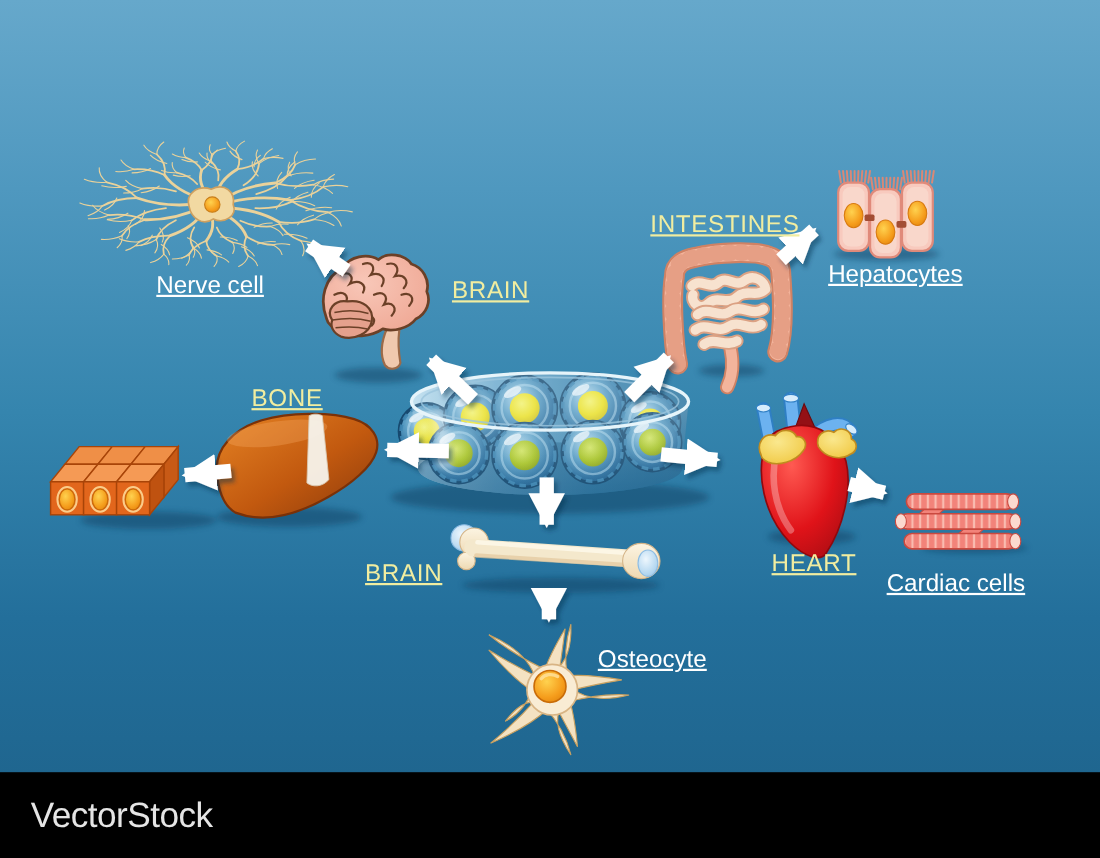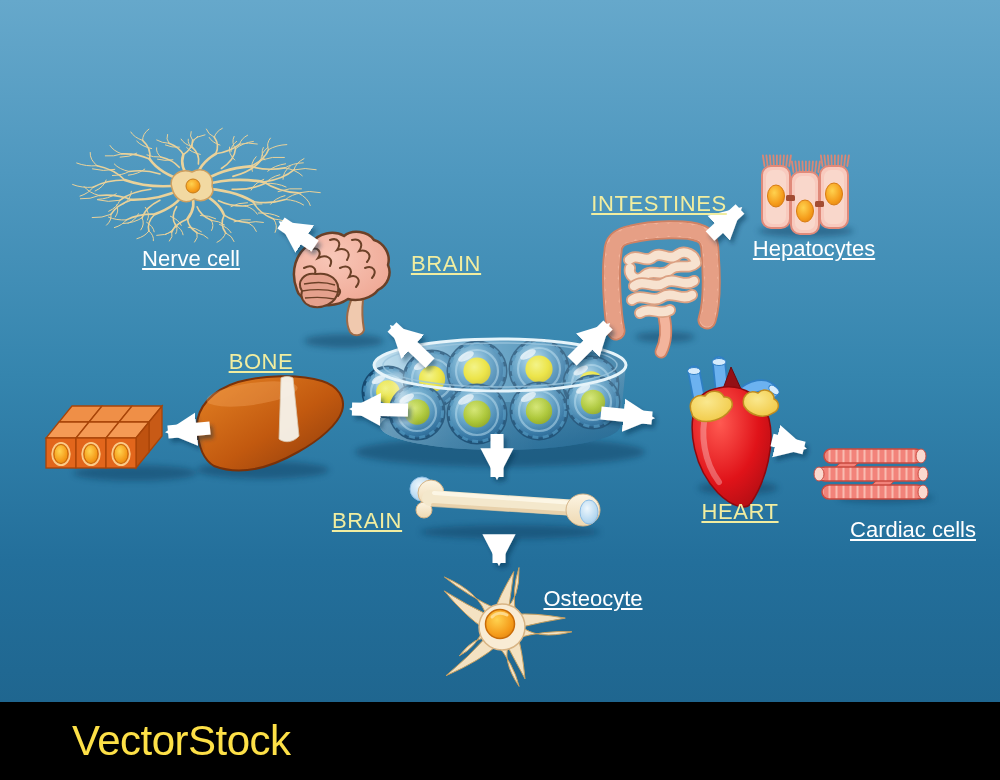--- a/index.html
+++ b/index.html
@@ -8,21 +8,21 @@
     font-family:"Liberation Sans",sans-serif;}
   .title{position:absolute;top:48px;left:0;width:100%;text-align:center;
     font-size:56px;color:#ffffff;font-weight:400;letter-spacing:1px;}
   svg.art{position:absolute;left:0;top:0;}
   .lbl{position:absolute;transform:translateX(-50%);white-space:nowrap;}
   .organ{color:#f1eda0;font-size:22px;letter-spacing:.6px;text-decoration:underline;}
   .cell{color:#ffffff;font-size:22px;text-decoration:underline;}
   .footer{position:absolute;left:0;bottom:0;width:100%;height:78px;background:#000000;
     display:flex;align-items:center;justify-content:space-between;
     padding:0 28px;box-sizing:border-box;}
-  .logo{color:#fde047;font-size:42px;letter-spacing:-.5px;margin-left:44px;}
+  .logo{color:#e5e5e5;font-size:32px;letter-spacing:-.5px;}
   .wm{color:#ffffff;font-size:25px;}
 </style>
 </head>
 <body>
 
 <div class="canvas">
 
   <svg id="art" class="art" width="1000" height="780" viewBox="0 0 1000 780">
     <defs>
       <filter id="soft" x="-60%" y="-60%" width="220%" height="220%">
@@ -529,20 +529,20 @@
     </g>
   </svg>
 
 
   <div class="lbl cell" style="left:191px;top:246px">Nerve cell</div>
   <div class="lbl organ" style="left:446px;top:251px">BRAIN</div>
   <div class="lbl organ" style="left:659px;top:191px">INTESTINES</div>
   <div class="lbl cell" style="left:814px;top:236px">Hepatocytes</div>
   <div class="lbl organ" style="left:261px;top:349px">BONE</div>
   <div class="lbl organ" style="left:740px;top:499px">HEART</div>
-  <div class="lbl cell" style="left:913px;top:517px">Cardiac cells</div>
+  <div class="lbl cell" style="left:869px;top:517px">Cardiac cells</div>
   <div class="lbl organ" style="left:367px;top:508px">BRAIN</div>
   <div class="lbl cell" style="left:593px;top:586px">Osteocyte</div>
 
   <div class="footer">
     <span class="logo">VectorStock</span>
   </div>
 </div>
 
 </body></html>

